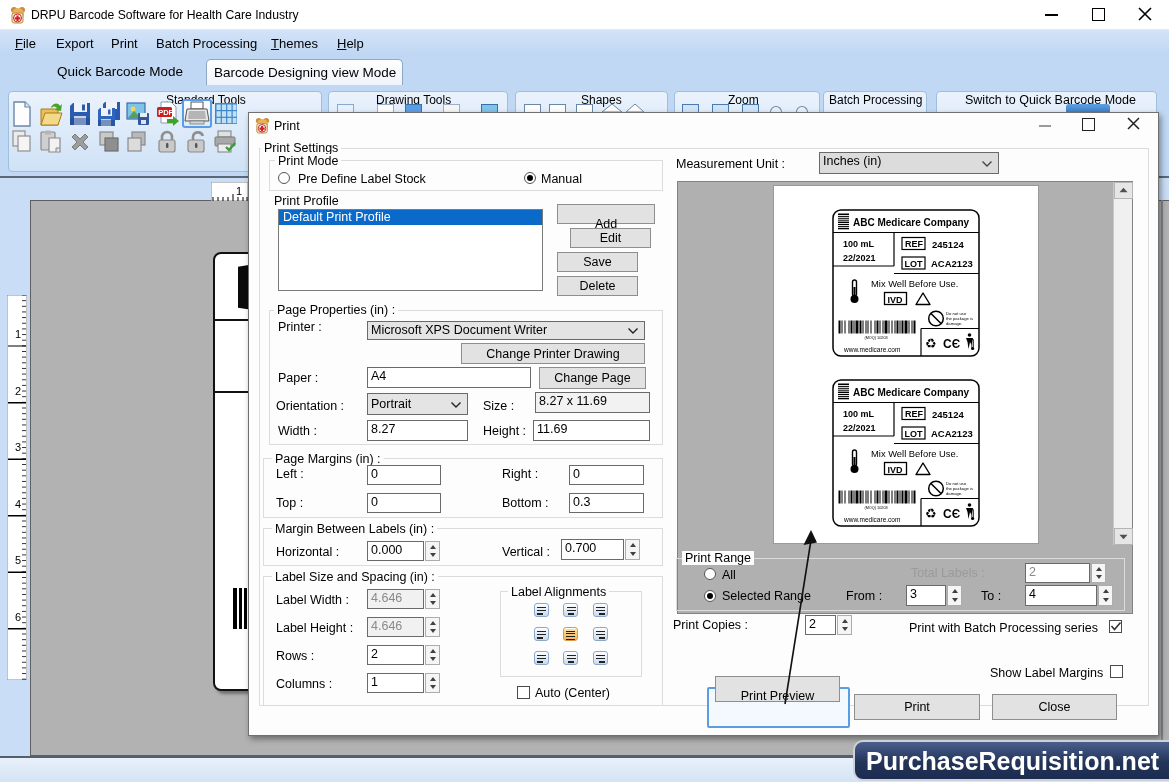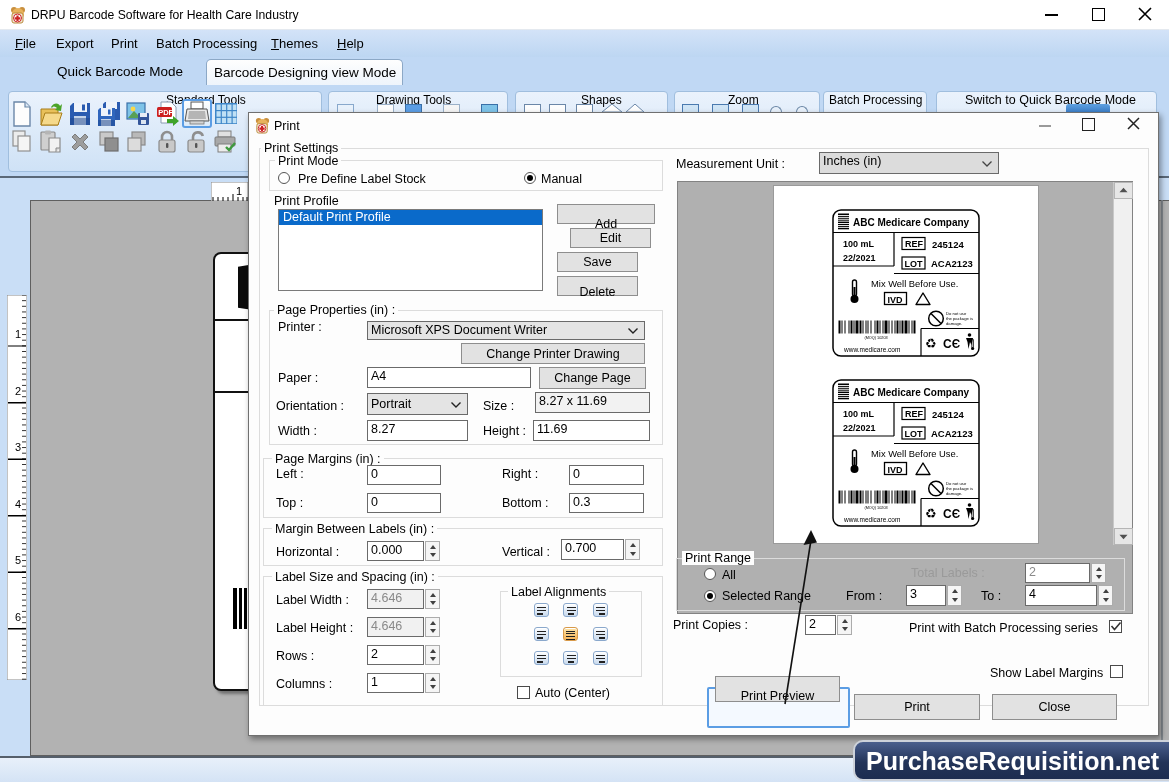--- a/index.html
+++ b/index.html
@@ -339,21 +339,21 @@
   <div class="radio on" style="left:275px;top:59px;"></div>
   <div class="abs lbl" style="left:292px;top:59px;">Manual</div>
 
   <div class="abs lbl" style="left:25px;top:81px;">Print Profile</div>
   <div class="abs" style="left:29px;top:96px;width:265px;height:82px;background:#fff;border:1px solid #7a7a7a;">
     <div style="height:15px;background:#0a6aca;color:#fff;font-size:12.5px;padding-left:4px;">Default Print Profile</div>
   </div>
   <div class="btn" style="left:308px;top:91px;width:98px;height:20px;padding-top:12px;">Add</div>
   <div class="btn" style="left:308px;top:115px;width:81px;height:20px;padding-top:2px;margin-left:13px;">Edit</div>
   <div class="btn" style="left:308px;top:139px;width:81px;height:20px;padding-top:2px;">Save</div>
-  <div class="btn" style="left:308px;top:163px;width:81px;height:20px;padding-top:8px;">Delete</div>
+  <div class="btn" style="left:308px;top:163px;width:81px;height:20px;padding-top:2px;">Delete</div>
 
   <div class="grp" style="left:20px;top:197px;width:394px;height:135px;"></div>
   <div class="grplbl" style="left:25px;top:190px;">Page Properties (in) :</div>
   <div class="abs lbl" style="left:29px;top:207px;">Printer :</div>
   <div class="field" style="left:118px;top:208px;width:278px;height:19px;background:#e4e4e4;">Microsoft XPS Document Writer
     <svg style="position:absolute;right:6px;top:6px;" width="10" height="6" viewBox="0 0 10 6">
         <path d="M0.5 0.5 L5 5 L9.5 0.5" fill="none" stroke="#222" stroke-width="1.4"></path>
       </svg>
   </div>
   <div class="btn" style="left:212px;top:230px;width:184px;height:21px;padding-top:3px;">Change Printer Drawing</div>

